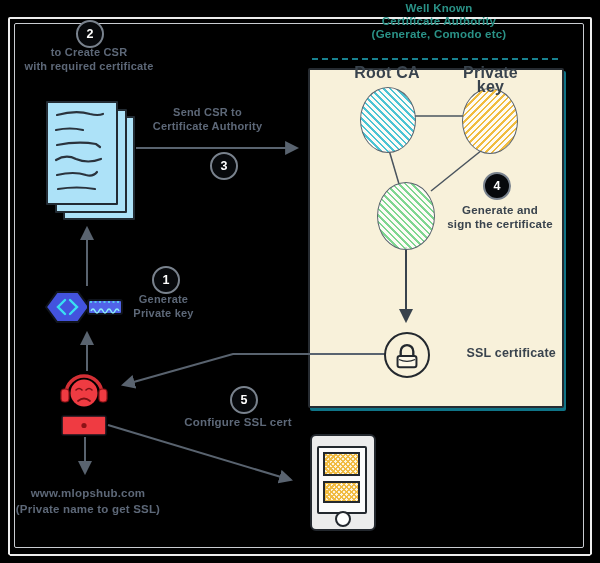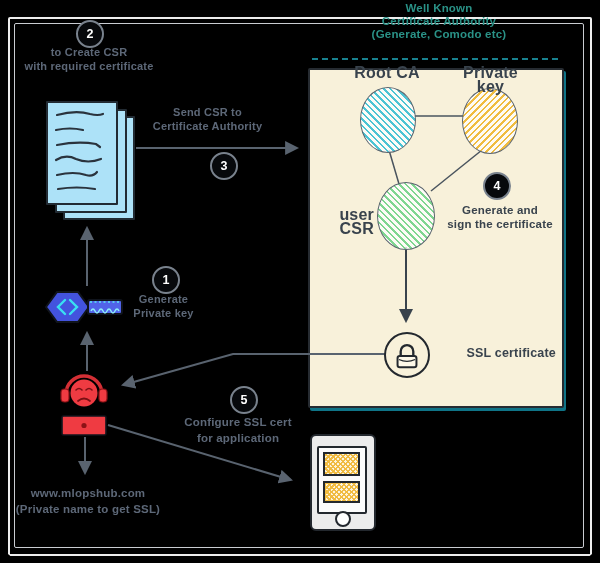--- a/index.html
+++ b/index.html
@@ -125,21 +125,20 @@
   </div>
   <div class="badge" style="left:210px;top:152px;">
     <span>3</span>
   </div>
 
   <div class="txt boxtxt content" style="left:352px;top:66px;width:70px;">Root CA</div>
   <div class="txt boxtxt content" style="left:448px;top:66px;width:85px;">Private key</div>
   <div class="ellipse el-rootca"></div>
   <div class="ellipse el-privkey"></div>
   <div class="ellipse el-usercsr"></div>
-  <div class="txt boxtxt content" style="left:314px;top:208px;width:60px;text-align:right;">user CSR</div>
 
   <div class="badge" style="left:483px;top:172px;">
     <span>4</span>
   </div>
   <div class="txt boxtxt content" style="left:418px;top:203px;width:164px;font-size:11.5px;">
     <div>Generate and</div>
     <div>sign the certificate</div>
   </div>
 
   <div class="ssl-badge">
@@ -178,21 +177,20 @@
     <path d="M20 27 q6 -5 12 0" fill="none" stroke="#7a1014" stroke-width="1.8" stroke-linecap="round"></path>
     <rect x="4" y="42" width="44" height="19" rx="1.5" fill="#ef3b42" stroke="#10141c" stroke-width="1.6"></rect>
     <circle cx="26" cy="51.5" r="2.6" fill="#8c1216"></circle>
   </svg>
 
   <div class="badge" style="left:230px;top:386px;">
     <span>5</span>
   </div>
   <div class="txt anno content" style="left:158px;top:414px;width:160px;font-size:11.5px;line-height:16px;">
     <div>Configure SSL cert</div>
-    <div>for application</div>
   </div>
 
   <div class="phone">
     <div class="phone-screen">
       <div class="hatch-yellow" style="top:4px;height:20px;"></div>
       <div class="hatch-yellow" style="top:33px;height:18px;"></div>
     </div>
     <div class="home-btn"></div>
   </div>
 

